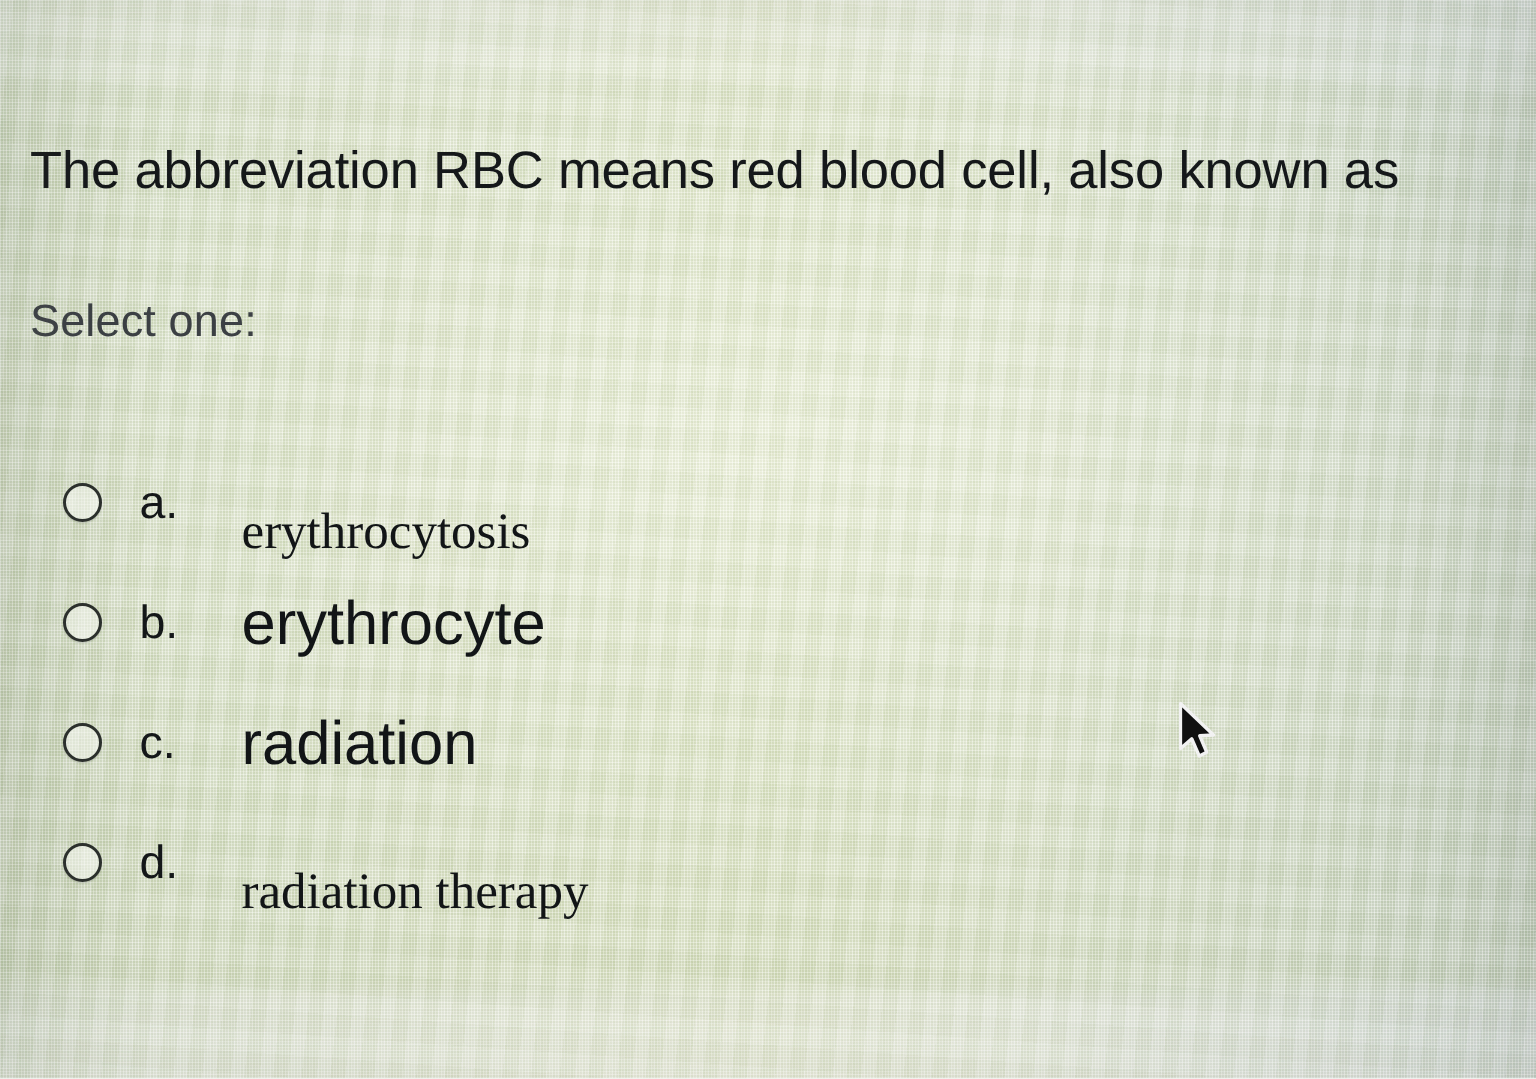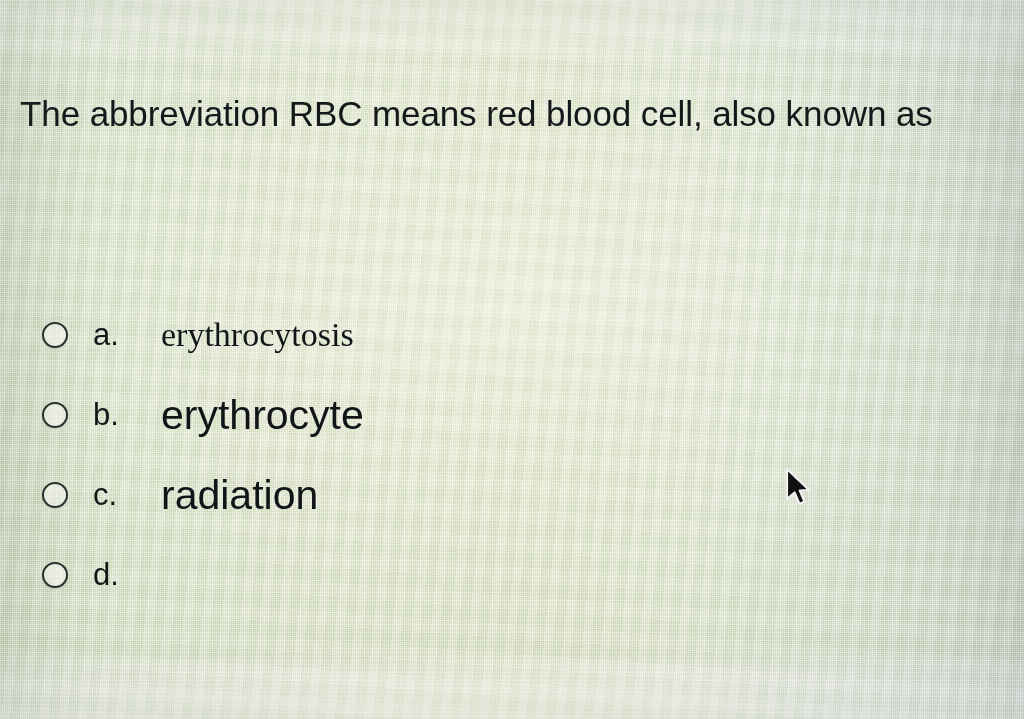--- a/index.html
+++ b/index.html
@@ -195,20 +195,21 @@
     top: 5px;
     font-size: 32px;
     line-height: 40px;
     color: #121517;
     white-space: nowrap;
   }
 
   .opt-text.serif {
     font-family: "Liberation Serif", serif;
     font-size: 34px;
+    margin-top: 20px;
   }
 
   .opt-text.sans {
     font-family: "Liberation Sans", sans-serif;
     font-size: 41px;
   }
 
   
   .cursor {
     position: absolute;
@@ -228,20 +229,21 @@
   <div class="bg-cast"></div>
   <div class="bg-bloom"></div>
   <div class="bg-stripe-v"></div>
   <div class="bg-stripe-h"></div>
   <div class="bg-moire"></div>
 
   <div class="content">
 
     <div class="question-text">The abbreviation RBC means red blood cell, also known as</div>
 
+    <div class="select-one">Select one:</div>
 
     <div class="options">
 
       <div class="option-row">
         <span class="radio"></span>
         <span class="opt-letter">a.</span>
         <span class="opt-text serif">erythrocytosis</span>
       </div>
 
       <div class="option-row">
@@ -252,20 +254,21 @@
 
       <div class="option-row">
         <span class="radio"></span>
         <span class="opt-letter">c.</span>
         <span class="opt-text sans">radiation</span>
       </div>
 
       <div class="option-row">
         <span class="radio"></span>
         <span class="opt-letter">d.</span>
+        <span class="opt-text serif">radiation therapy</span>
       </div>
 
     </div>
   </div>
 
   <div class="bg-vignette"></div>
 
   <svg class="cursor" viewBox="0 0 32 44">
     <path d="M4 3 L4 33 L11.5 26.5 L16.5 38 L21.5 35.5 L16.8 24.5 L26 24 Z" fill="#101010" stroke="#f2f2f2" stroke-width="2.2" stroke-linejoin="round"></path>
   </svg>

